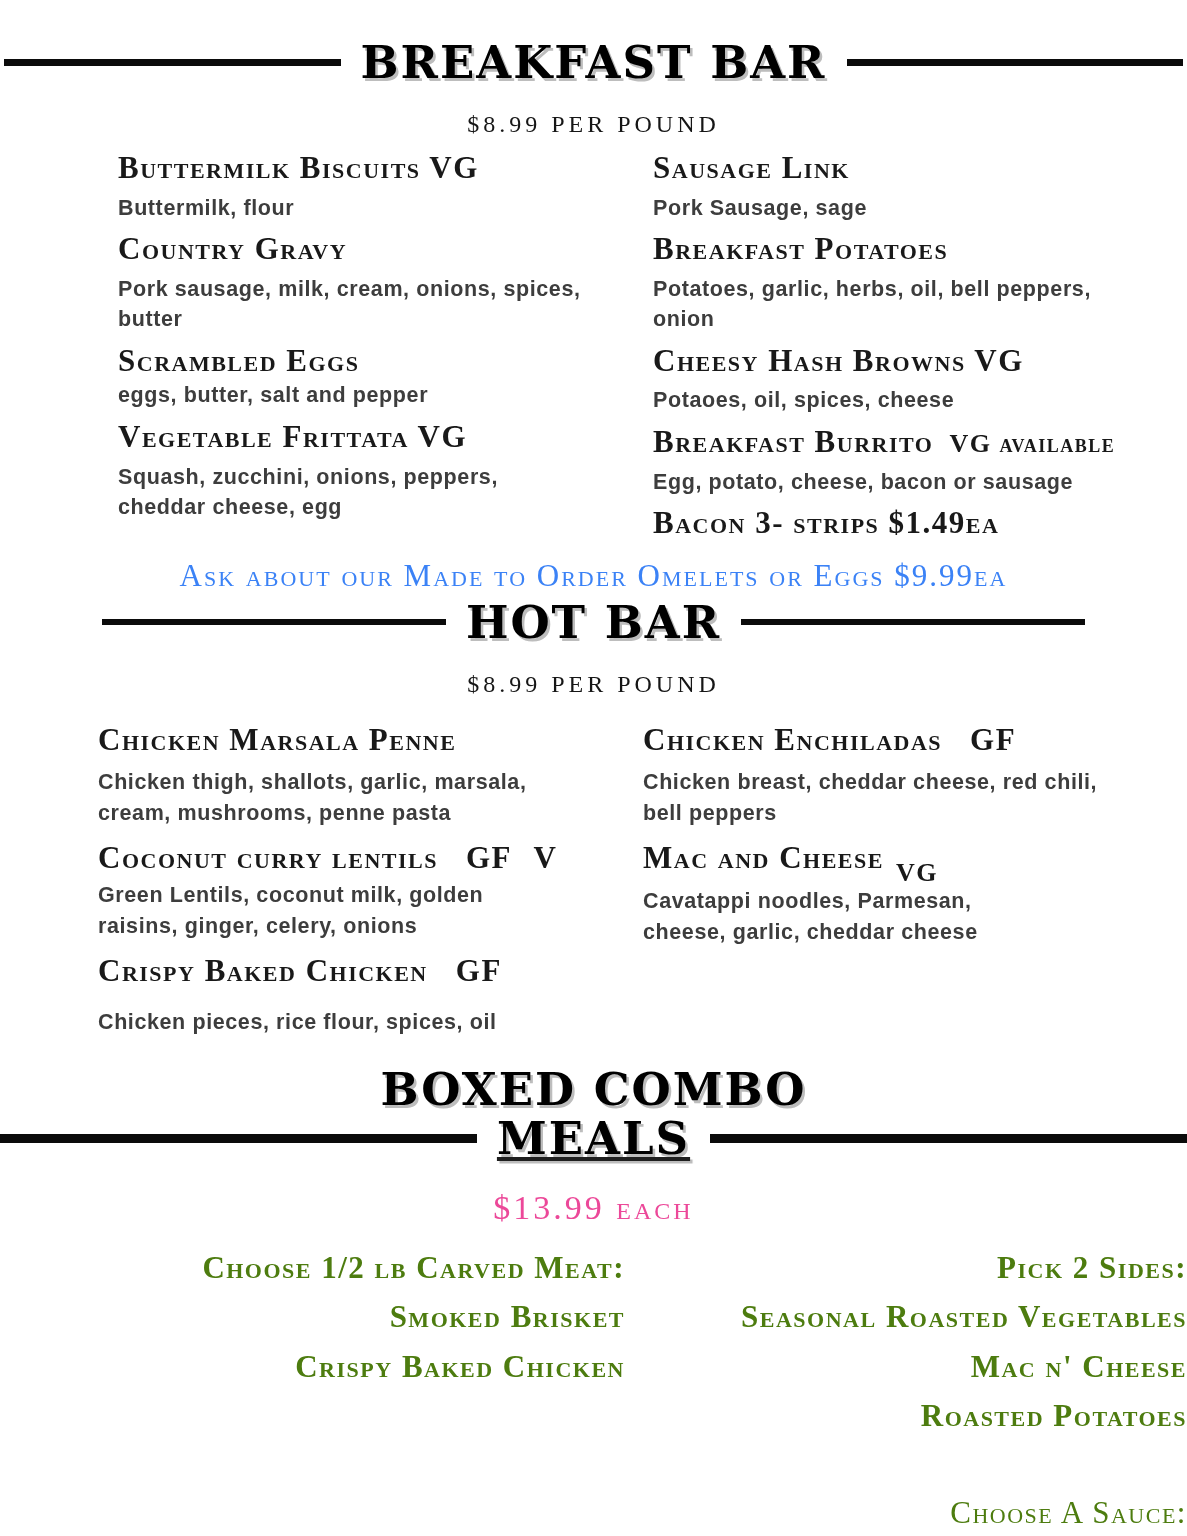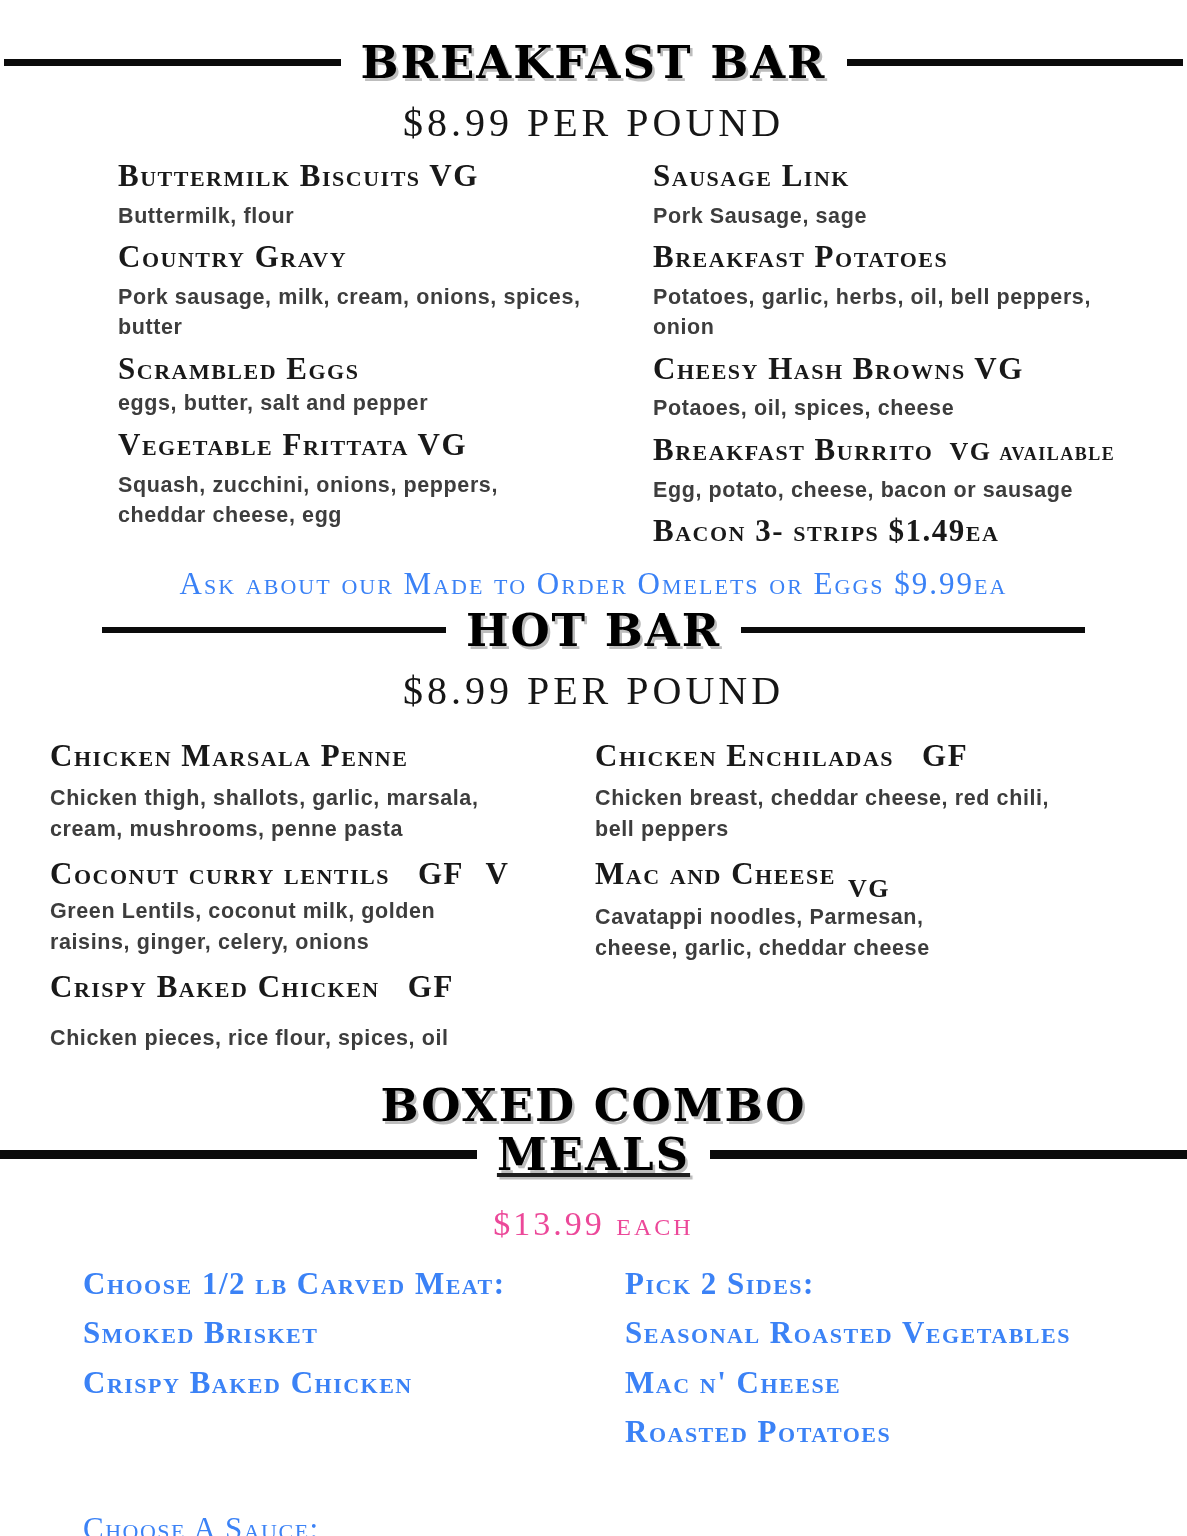--- a/index.html
+++ b/index.html
@@ -20,30 +20,30 @@
     font-weight:700; font-size:45px; letter-spacing:2px;
     color:#000; white-space:nowrap;
     text-shadow:2.5px 2.5px 0 #bdbdbd;
   }
   .hdr-breakfast { padding:0 4px; }
   .hdr-hotbar { padding:0 102px; margin-top:2px; }
   .hdr-hotbar .rule { height:6px; }
 
   
   .price {
-    text-align:center; margin-top:10px;
+    text-align:center; margin-top:22px;
     font-family:"Liberation Serif", serif;
     text-transform:uppercase;
-    font-size:40px; letter-spacing:4px; color:#161616;
+    font-size:24px; letter-spacing:4px; color:#161616;
   }
 
   
   .cols { display:grid;font-weight:bold; }
   .cols-breakfast { grid-template-columns:535px 1fr; padding-left:118px; margin-top:12px; }
-  .cols-hotbar    { grid-template-columns:545px 1fr; padding-left:50px; margin-top:24px; }
+  .cols-hotbar    { grid-template-columns:545px 1fr; padding-left:98px; margin-top:24px; }
 
   .item { margin-bottom:8px; }
   .cols-hotbar .item { margin-bottom:12px; }
   .item-title {
     font-family:"Liberation Serif", serif;
     font-variant:small-caps;
     font-size:31px; letter-spacing:1.5px; color:#191919;
     line-height:1.15;
   }
   .suffix { font-variant:small-caps; }
@@ -72,22 +72,22 @@
   }
   .hdr-meals { margin-top:-4px;text-decoration:underline; }
   .boxed-price {
     text-align:center; margin-top:24px;
     font-family:"Liberation Serif", serif; font-variant:small-caps;
     font-size:34px; letter-spacing:3px; color:#ec4899;
   }
   .cols-boxed { grid-template-columns:542px 1fr; padding-left:83px; margin-top:22px; }
   .big-line {
     font-family:"Liberation Serif", serif; font-variant:small-caps;
-    font-size:31px; letter-spacing:1.5px; color:#3b82f6;
-    line-height:1.2; margin-bottom:12px;
+    font-size:31px; letter-spacing:1.5px; color:#4d7c0f;
+    line-height:1.2; margin-bottom:12px;text-align:right;
   }
   .sauce-block { padding-left:83px; margin-top:48px; }
   .sauce-block .big-line { margin-bottom:24px; }
 </style>
 </head>
 <body>
 
 <div class="page">
 
   <div class="section">

